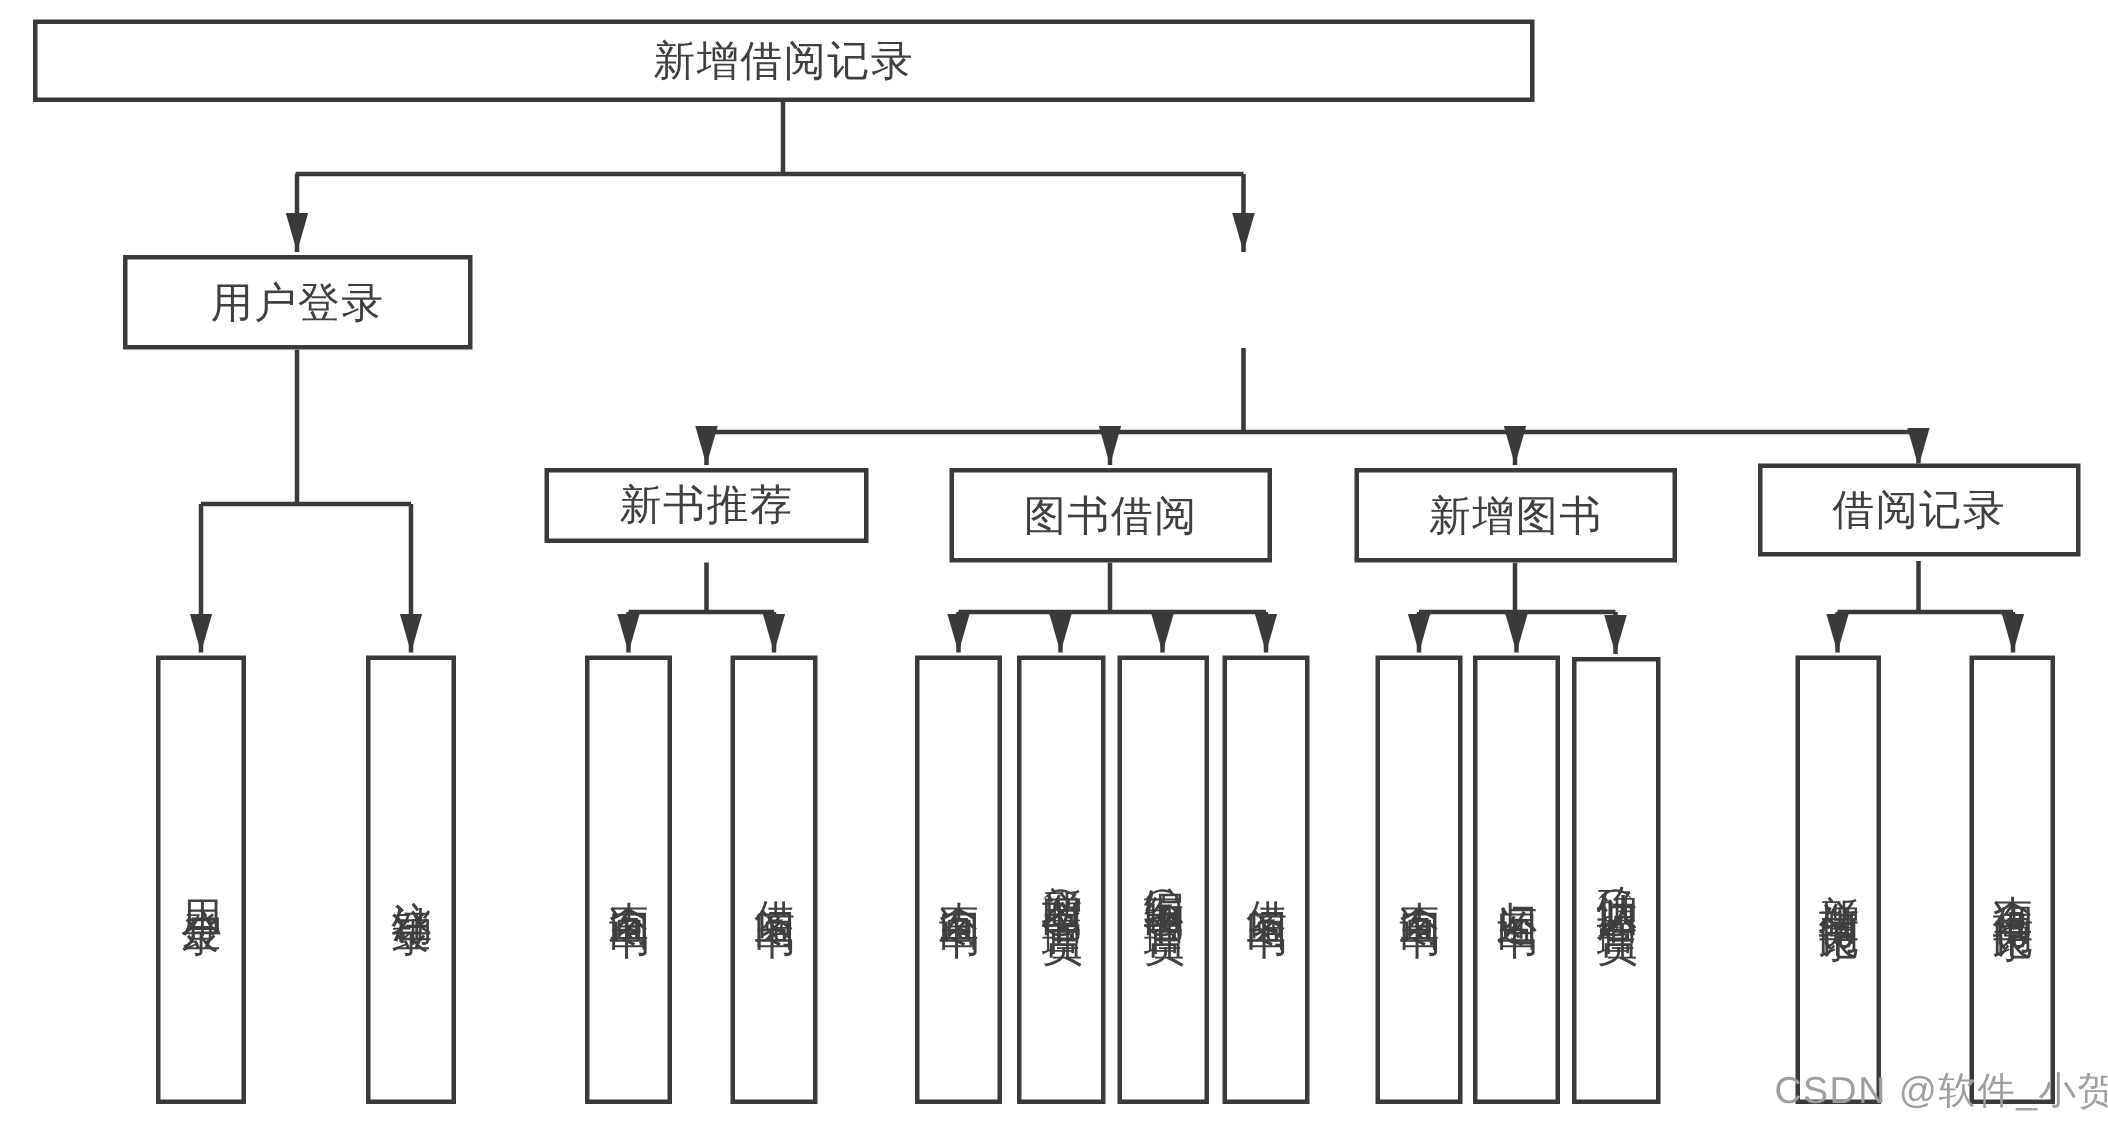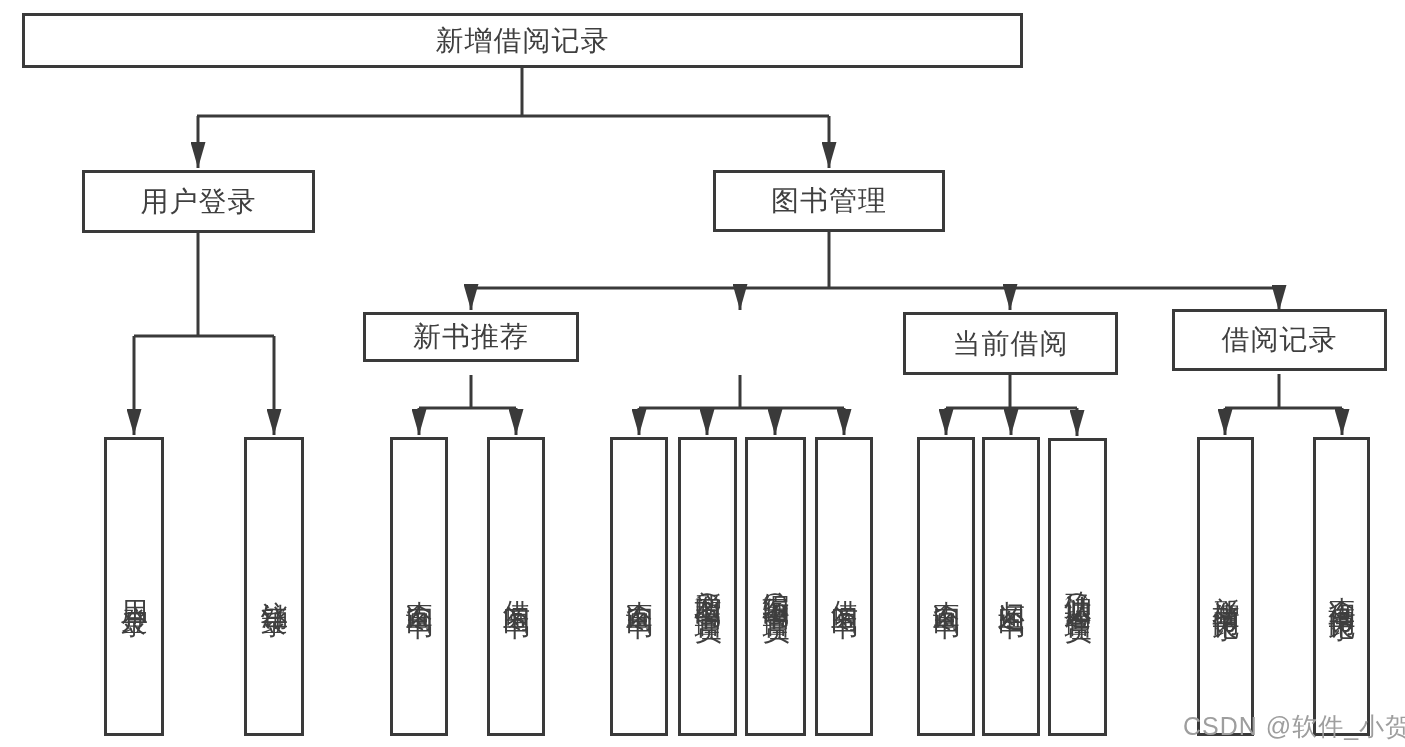--- a/index.html
+++ b/index.html
@@ -79,29 +79,29 @@
     </g>
   </svg>
 
   <div class="node" style="left:22px;top:13px;width:1001px;height:55px">
     <span class="lbl">新增借阅记录</span>
   </div>
 
   <div class="node" style="left:82px;top:170px;width:233px;height:63px">
     <span class="lbl">用户登录</span>
   </div>
-  <div class="node" style="left:713px;top:170px;width:232px;height:62px">
-    <span class="lbl">图书管理</span>
-  </div>
 
   <div class="node" style="left:363px;top:312px;width:216px;height:50px">
     <span class="lbl">新书推荐</span>
   </div>
+  <div class="node" style="left:633px;top:312px;width:215px;height:63px">
+    <span class="lbl">图书借阅</span>
+  </div>
   <div class="node" style="left:903px;top:312px;width:215px;height:63px">
-    <span class="lbl">当前借阅</span>
+    <span class="lbl">新增图书</span>
   </div>
   <div class="node" style="left:1172px;top:309px;width:215px;height:62px">
     <span class="lbl">借阅记录</span>
   </div>
 
   <div class="node v" style="left:104px;top:437px;width:60px;height:299px">
     <span class="lbl">用户登录</span>
   </div>
   <div class="node v" style="left:244px;top:437px;width:60px;height:299px">
     <span class="lbl">注销登录</span>

